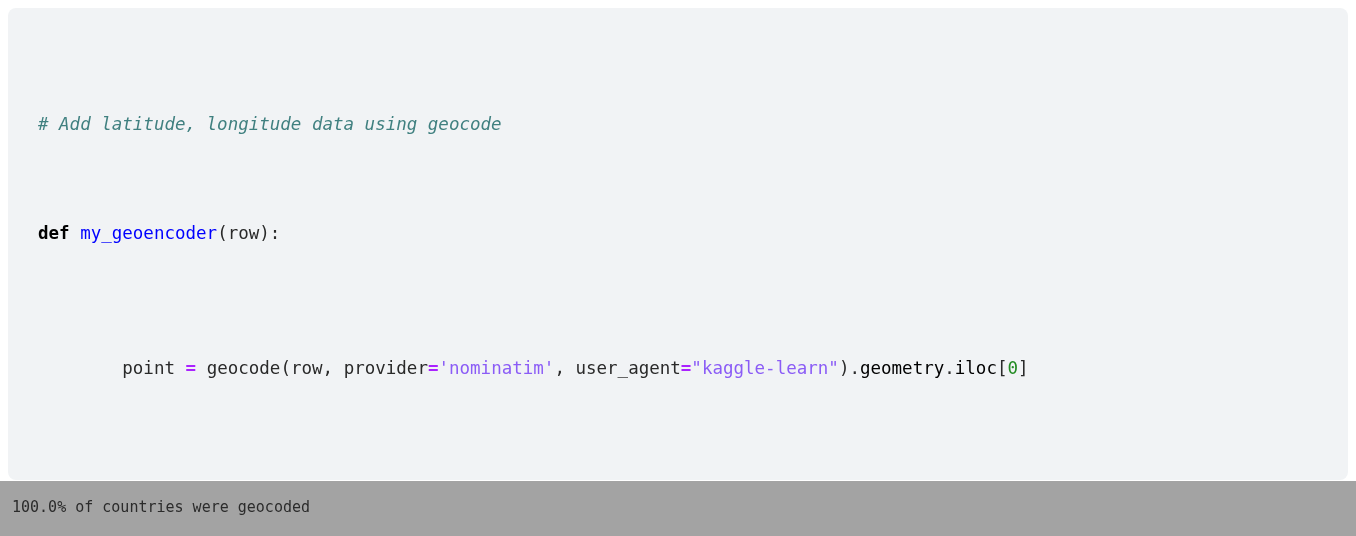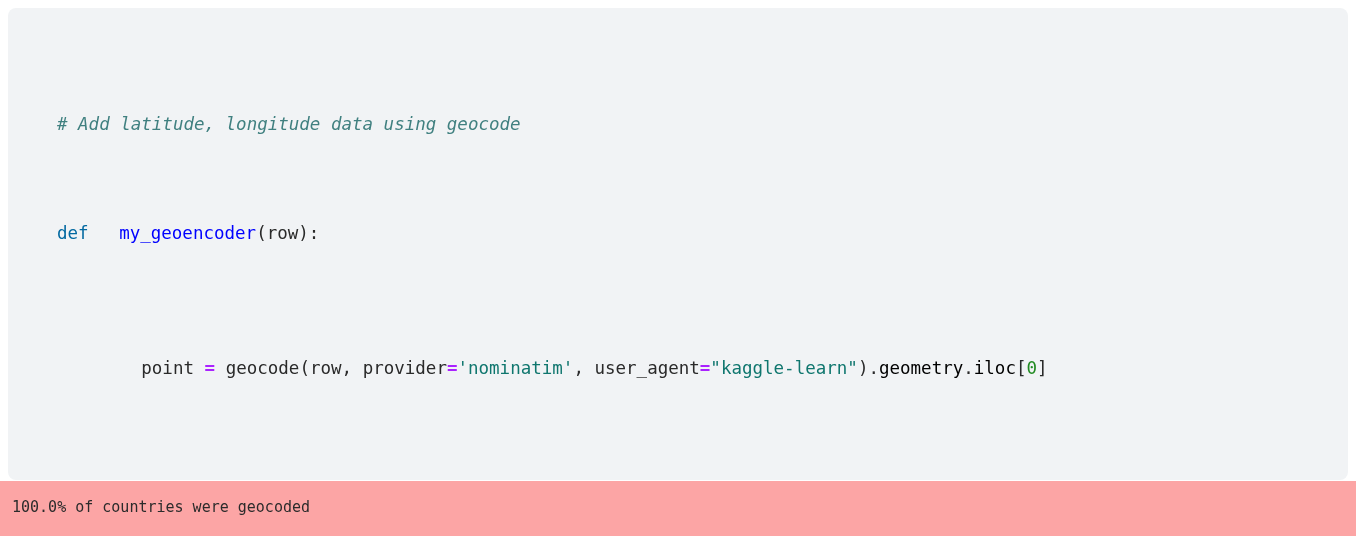--- a/index.html
+++ b/index.html
@@ -22,58 +22,57 @@
   .code-cell {
     position: absolute;
     left: 8px;
     top: 8px;
     width: 1340px;
     height: 472px;
     box-sizing: border-box;
     background: #f1f3f5;
     border-radius: 8px;
     overflow: hidden;
-    padding-left: 19px;
   }
   .code-body {
     padding: 22px 0 18px 30px;
     font-family: "DejaVu Sans Mono", monospace;
     font-size: 17.5px;
     line-height: 27.1px;
     color: #2a2a2a;
     white-space: pre;
     letter-spacing: 0px;
   }
   .code-line {
     white-space: pre;
     min-height: 27.1px;
   }
   .output-area {
     position: absolute;
     left: 0;
     top: 481px;
     width: 1356px;
     height: 55px;
-    background: #fca5a5;
+    background: #a3a3a3;
   }
   .output-text {
     font-family: "DejaVu Sans Mono", monospace;
     font-size: 15px;
     line-height: 22px;
     color: #2b2b2b;
     padding: 15px 0 0 12px;
     white-space: pre;
   }
 
   
   .tok-comment  { color: #408080; font-style: italic; }
-  .tok-kw       { color: #0369a1; font-weight: normal; }
-  .tok-defname  { color: #0000ff; margin-left: 20px; }
+  .tok-kw       { color: #000000; font-weight: bold; }
+  .tok-defname  { color: #0000ff; }
   .tok-fn       { color: #000000; }
-  .tok-str      { color: #0f766e; }
+  .tok-str      { color: #8b5cf6; }
   .tok-op       { color: #aa22ff; font-weight: bold; }
   .tok-num      { color: #228b22; }
   .tok-plain    { color: #2a2a2a; }
 </style>
 </head>
 <body>
 
 <div id="root">
 
   <div class="code-cell">

